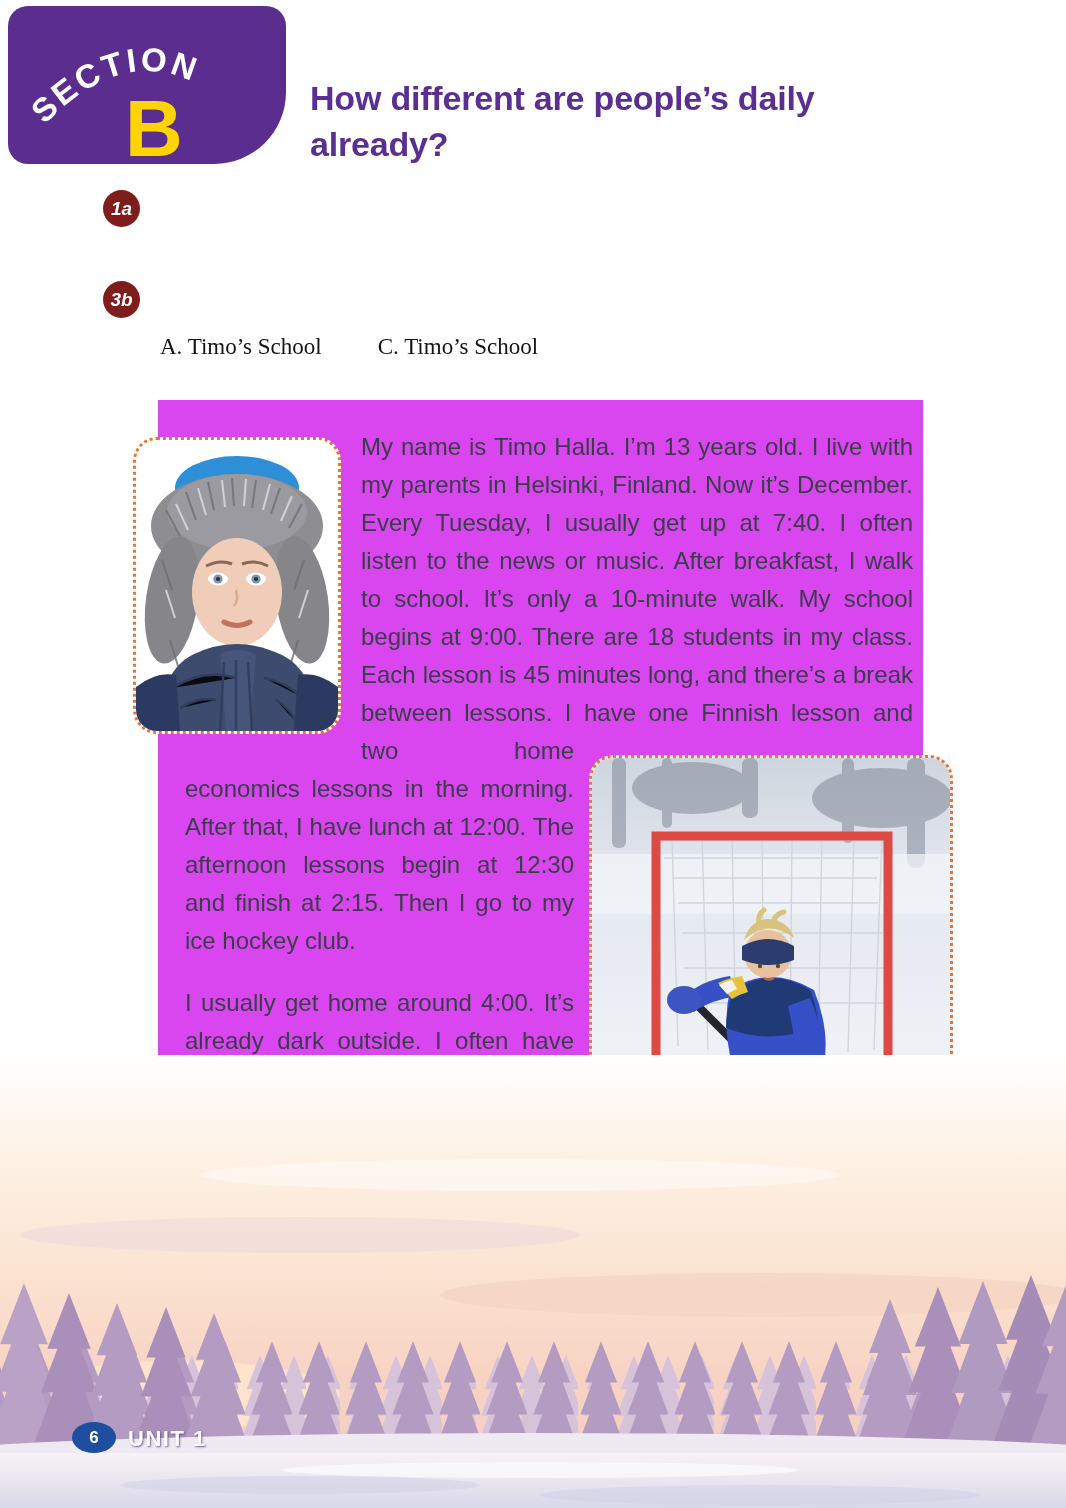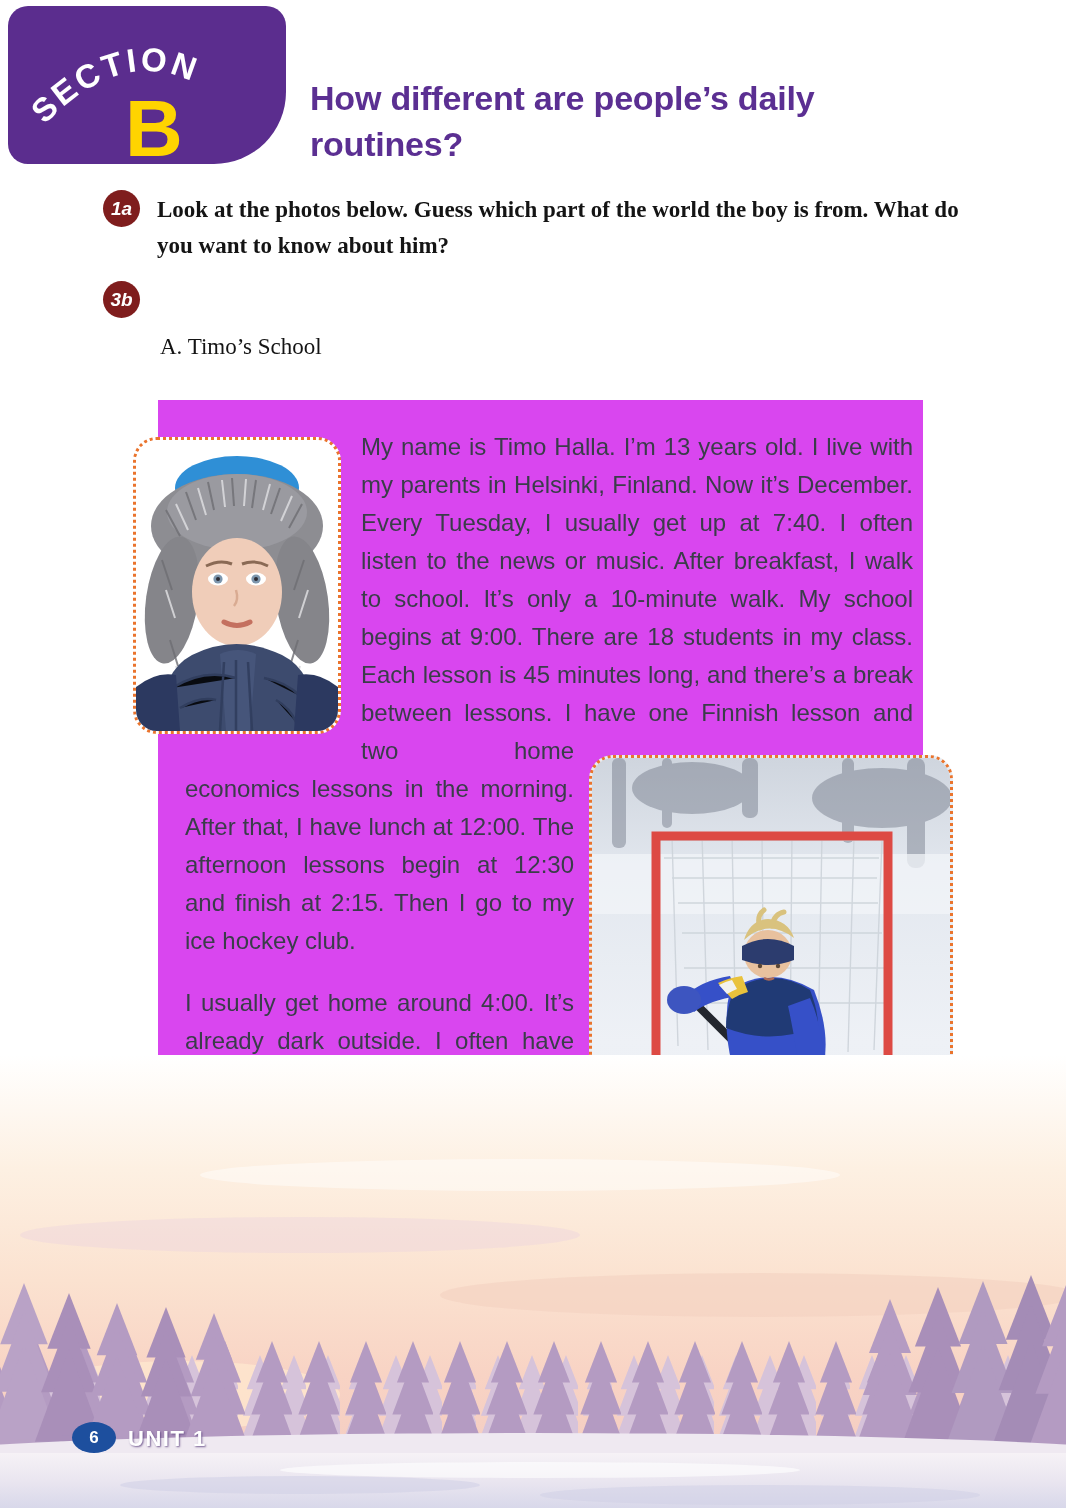--- a/index.html
+++ b/index.html
@@ -20,21 +20,21 @@
     background:#7f1d1d;color:#fff;font-weight:bold;font-size:19px;font-style:italic;
     display:flex;align-items:center;justify-content:center;}
   .badge-1a{left:103px;top:190px;}
   .badge-1b{left:103px;top:281px;}
   .act-text{position:absolute;left:157px;width:810px;
     font-family:"Liberation Serif",serif;font-weight:bold;font-size:23px;
     line-height:1.55;color:#141414;}
   .text-1a{top:192px;}
   .text-1b{top:286px;}
   .options{position:absolute;left:160px;top:334px;display:flex;gap:56px;
-    font-family:"Liberation Serif",serif;font-size:23px;color:#141414;flex-direction:column;}
+    font-family:"Liberation Serif",serif;font-size:23px;color:#141414;}
 
   
   .textbox{position:absolute;left:158px;top:400px;width:765px;height:824px;
     background:#d946ef;box-sizing:border-box;padding:28px 10px 0 27px;}
   .photo-frame{border:3px dotted #ea742d;border-radius:24px;overflow:hidden;background:#fff;}
   .portrait{float:left;width:202px;height:291px;margin:9px 20px 12px -52px;}
   .hockey-spacer{float:right;clear:right;width:0;height:327px;}
   .hockey{float:right;clear:right;width:358px;height:473px;margin:0 -40px 0 15px;background:#e8edf3;}
   .portrait svg,.hockey svg{display:block;width:100%;height:100%;}
   .reading p{margin:0;font-size:24px;line-height:38px;color:#3a3d49;text-align:justify;}
@@ -59,24 +59,23 @@
   <div class="section-block">
     <svg width="278" height="158" viewBox="0 0 278 158">
       <path id="secarc" d="M34,122 Q139,8 244,122" fill="none"></path>
       <text font-size="33" font-weight="bold" fill="#ffffff" letter-spacing="3" font-family="Liberation Sans, sans-serif">
         <textPath href="#secarc" startOffset="4">SECTION</textPath>
       </text>
       <text x="146" y="150" font-size="80" font-weight="bold" fill="#ffd400" text-anchor="middle" font-family="Liberation Sans, sans-serif">B</text>
     </svg>
   </div>
 
-  <div class="page-title">How different are people’s daily routines?</div>
+  <div class="page-title">How different are people’s daily already?</div>
 
   <div class="act-badge badge-1a">1a</div>
-  <div class="act-text text-1a">Look at the photos below. Guess which part of the world the boy is from. What do you want to know about him?</div>
 
   <div class="act-badge badge-1b">3b</div>
 
   <div class="options">
     <span>A. Timo’s School</span>
     <span>C. Timo’s School</span>
   </div>
 
   <div class="textbox reading">
 

